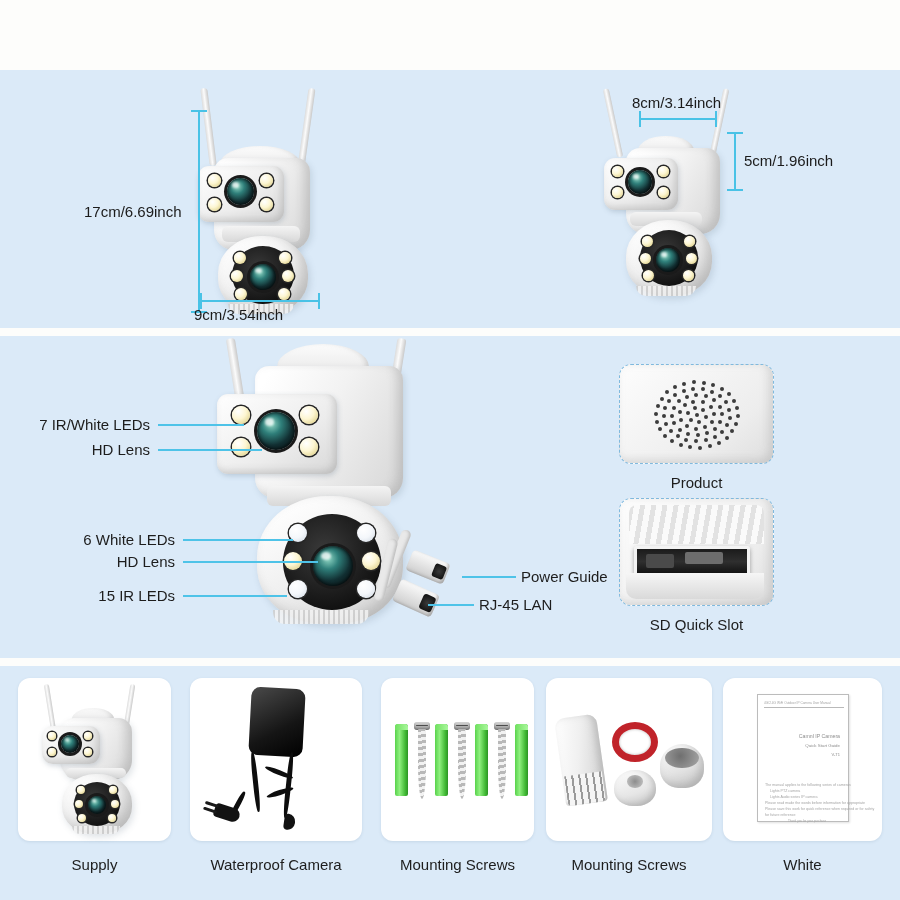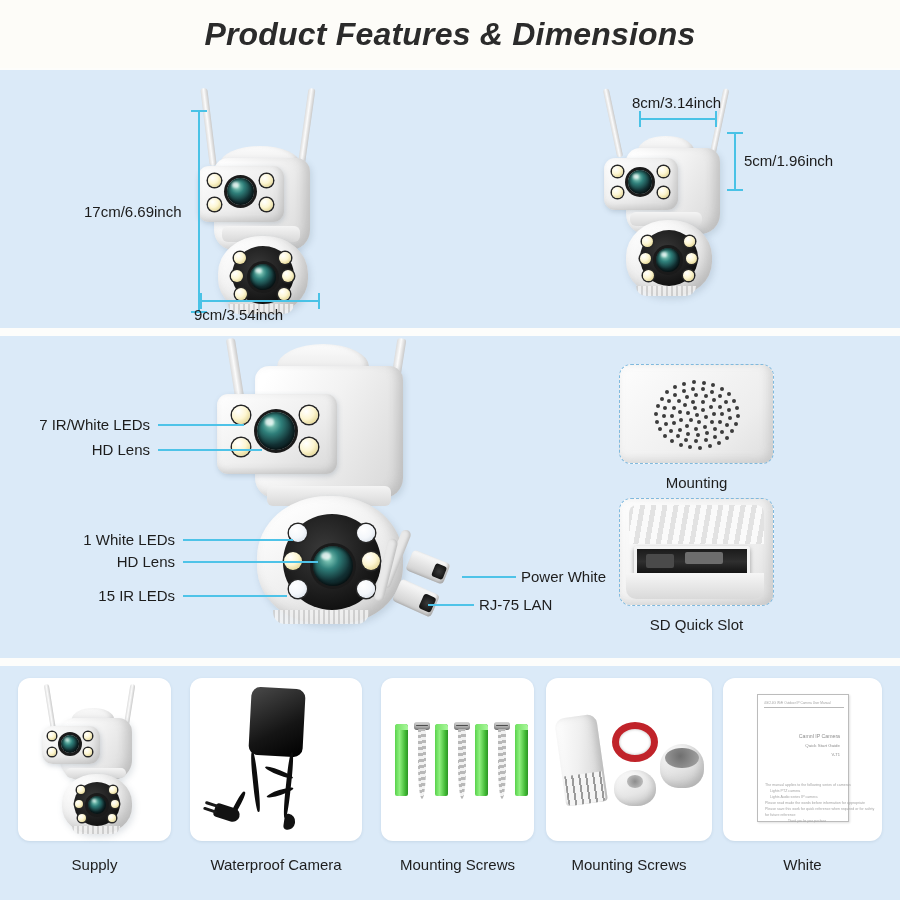--- a/index.html
+++ b/index.html
@@ -255,23 +255,20 @@
   .manual-bullet {
     position:absolute; font-size:3.6px; color:#a5a5a5; white-space:nowrap;
     font-family:"Liberation Sans", sans-serif;
   }
 </style>
 </head>
 <body>
 
 <div class="page">
 
-  <div class="title-bar">
-    <div class="title-text">Product Features &amp; Dimensions</div>
-  </div>
 
   <div class="panel" id="panel-dimensions">
 
     <div class="cam" style="left:180px; top:18px; width:180px; height:225px;">
       <div class="ant" style="left:25px; top:0px; width:7px; height:78px; transform:rotate(-7deg);"></div>
       <div class="ant" style="left:123px; top:0px; width:7px; height:80px; transform:rotate(8deg);"></div>
       <div class="topcap" style="left:40px; top:58px; width:80px; height:30px;"></div>
       <div class="body" style="left:34px; top:70px; width:96px; height:92px;"></div>
       <div class="headbox" style="left:18px; top:78px; width:86px; height:56px;"></div>
       <div class="led" style="left:28px; top:86px; width:13px; height:13px;"></div>
@@ -371,34 +368,34 @@
         <div class="tip"></div>
       </div>
     </div>
 
     <div class="callout-text left-lbl" style="left:0px; top:80px; width:150px;">7 IR/White LEDs</div>
     <div class="leader" style="left:158px; top:88px; width:86px;"></div>
 
     <div class="callout-text left-lbl" style="left:0px; top:105px; width:150px;">HD Lens</div>
     <div class="leader" style="left:158px; top:113px; width:104px;"></div>
 
-    <div class="callout-text left-lbl" style="left:0px; top:195px; width:175px;">1 White LEDs</div>
+    <div class="callout-text left-lbl" style="left:0px; top:195px; width:175px;">6 White LEDs</div>
     <div class="leader" style="left:183px; top:203px; width:110px;"></div>
 
     <div class="callout-text left-lbl" style="left:0px; top:217px; width:175px;">HD Lens</div>
     <div class="leader" style="left:183px; top:225px; width:135px;"></div>
 
     <div class="callout-text left-lbl" style="left:0px; top:251px; width:175px;">15 IR LEDs</div>
     <div class="leader" style="left:183px; top:259px; width:104px;"></div>
 
     <div class="leader" style="left:462px; top:240px; width:54px;"></div>
-    <div class="callout-text" style="left:521px; top:232px; text-align:left;">Power White</div>
+    <div class="callout-text" style="left:521px; top:232px; text-align:left;">Power Guide</div>
 
     <div class="leader" style="left:428px; top:268px; width:46px;"></div>
-    <div class="callout-text" style="left:479px; top:260px; text-align:left;">RJ-75 LAN</div>
+    <div class="callout-text" style="left:479px; top:260px; text-align:left;">RJ-45 LAN</div>
 
     <div class="inset" style="left:619px; top:28px; width:155px; height:100px;">
       <div class="speaker-holes" id="speaker-dots">
           <i style="left: 75px; top: 48px;"></i>
           <i style="left: 83.7202px; top: 49.7813px;"></i>
           <i style="left: 77.4318px; top: 54.9322px;"></i>
           <i style="left: 68.7116px; top: 53.1509px;"></i>
           <i style="left: 66.2798px; top: 46.2187px;"></i>
           <i style="left: 72.5682px; top: 41.0678px;"></i>
           <i style="left: 81.2884px; top: 42.8491px;"></i>
@@ -471,21 +468,21 @@
           <i style="left: 106.796px; top: 27.2918px;"></i>
           <i style="left: 112.066px; top: 33.9809px;"></i>
           <i style="left: 115.183px; top: 41.4847px;"></i>
           <i style="left: 115.964px; top: 49.3672px;"></i>
           <i style="left: 114.365px; top: 57.1702px;"></i>
           <i style="left: 110.478px; top: 64.4403px;"></i>
           <i style="left: 104.529px; top: 70.7549px;"></i>
           <i style="left: 96.8639px; top: 75.7471px;"></i>
         </div>
     </div>
-    <div class="inset-label" style="left:619px; top:138px; width:155px;">Mounting</div>
+    <div class="inset-label" style="left:619px; top:138px; width:155px;">Product</div>
 
     <div class="inset" style="left:619px; top:162px; width:155px; height:108px;">
       <div class="sd-ridges"></div>
       <div class="sd-slot"></div>
       <div class="sd-base"></div>
     </div>
     <div class="inset-label" style="left:619px; top:280px; width:155px;">SD Quick Slot</div>
   </div>
 
   <div class="panel" id="panel-package">

